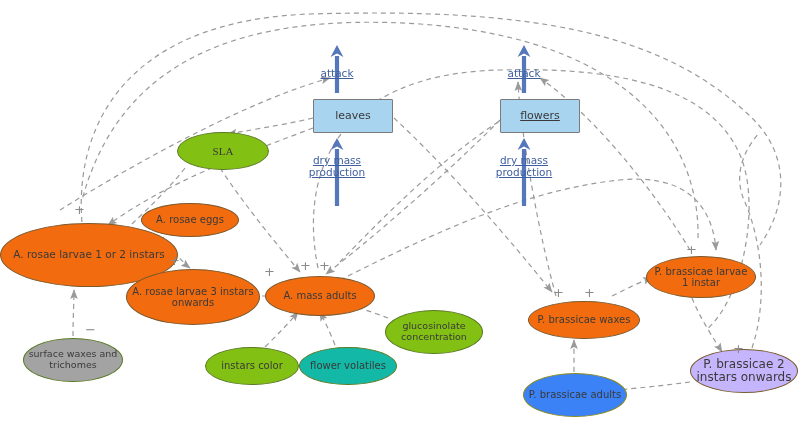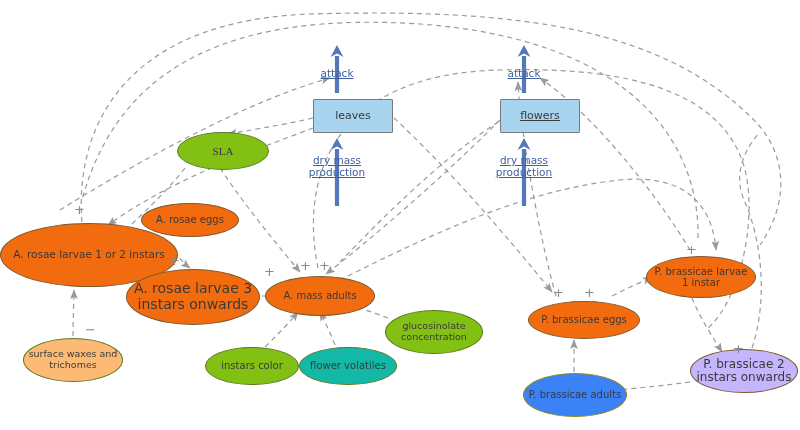--- a/index.html
+++ b/index.html
@@ -92,40 +92,40 @@
       </div>
       <div class="node ellipse" style="left: 177px; top: 132px; width: 92px; height: 38px; background: rgb(130, 192, 20); border: 1.3px solid rgb(90, 122, 35); color: rgb(58, 58, 58); font-size: 11px; font-family: Liberation Serif, serif;">
         <span class="nlabel">SLA</span>
       </div>
       <div class="node ellipse" style="left: 141px; top: 203px; width: 98px; height: 34px; background: rgb(242, 107, 15); border: 1.3px solid rgb(122, 90, 46); color: rgb(58, 58, 58); font-size: 10px;">
         <span class="nlabel">A. rosae eggs</span>
       </div>
       <div class="node ellipse" style="left: 0; top: 223px; width: 178px; height: 64px; background: rgb(242, 107, 15); border: 1.3px solid rgb(122, 90, 46); color: rgb(58, 58, 58); font-size: 10.5px;">
         <span class="nlabel">A. rosae larvae 1 or 2 instars</span>
       </div>
-      <div class="node ellipse" style="left: 126px; top: 269px; width: 134px; height: 56px; background: rgb(242, 107, 15); border: 1.3px solid rgb(122, 90, 46); color: rgb(58, 58, 58); font-size: 14px;">
+      <div class="node ellipse" style="left: 126px; top: 269px; width: 134px; height: 56px; background: rgb(242, 107, 15); border: 1.3px solid rgb(122, 90, 46); color: rgb(58, 58, 58); font-size: 10px;">
         <span class="nlabel">A. rosae larvae 3 instars onwards</span>
       </div>
       <div class="node ellipse" style="left: 265px; top: 276px; width: 110px; height: 40px; background: rgb(242, 107, 15); border: 1.3px solid rgb(122, 90, 46); color: rgb(58, 58, 58); font-size: 10px;">
         <span class="nlabel">A. mass adults</span>
       </div>
       <div class="node ellipse" style="left: 385px; top: 310px; width: 98px; height: 44px; background: rgb(130, 192, 20); border: 1.3px solid rgb(90, 122, 35); color: rgb(58, 58, 58); font-size: 9.5px;">
         <span class="nlabel">glucosinolate concentration</span>
       </div>
-      <div class="node ellipse" style="left: 23px; top: 338px; width: 100px; height: 44px; background: #fdba74; border: 1.3px solid rgb(90, 122, 35); color: rgb(58, 58, 58); font-size: 9.5px;">
+      <div class="node ellipse" style="left: 23px; top: 338px; width: 100px; height: 44px; background: #a3a3a3; border: 1.3px solid rgb(90, 122, 35); color: rgb(58, 58, 58); font-size: 9.5px;">
         <span class="nlabel">surface waxes and trichomes</span>
       </div>
       <div class="node ellipse" style="left: 205px; top: 347px; width: 94px; height: 38px; background: rgb(130, 192, 20); border: 1.3px solid rgb(90, 122, 35); color: rgb(58, 58, 58); font-size: 10px;">
         <span class="nlabel">instars color</span>
       </div>
       <div class="node ellipse" style="left: 299px; top: 347px; width: 98px; height: 38px; background: #14b8a6; border: 1.3px solid rgb(90, 122, 35); color: rgb(58, 58, 58); font-size: 10px;">
         <span class="nlabel">flower volatiles</span>
       </div>
       <div class="node ellipse" style="left: 528px; top: 301px; width: 112px; height: 38px; background: rgb(242, 107, 15); border: 1.3px solid rgb(122, 90, 46); color: rgb(58, 58, 58); font-size: 10px;">
-        <span class="nlabel">P. brassicae eggs</span>
+        <span class="nlabel">P. brassicae waxes</span>
       </div>
       <div class="node ellipse" style="left: 646px; top: 256px; width: 110px; height: 42px; background: rgb(242, 107, 15); border: 1.3px solid rgb(122, 90, 46); color: rgb(58, 58, 58); font-size: 10px;">
         <span class="nlabel">P. brassicae larvae 1 instar</span>
       </div>
       <div class="node ellipse" style="left: 690px; top: 349px; width: 108px; height: 44px; background: #c4b5fd; border: 1.3px solid rgb(122, 90, 46); color: rgb(58, 58, 58); font-size: 12px;">
         <span class="nlabel">P. brassicae 2 instars onwards</span>
       </div>
       <div class="node ellipse" style="left: 523px; top: 373px; width: 104px; height: 44px; background: #3b82f6; border: 1.3px solid rgb(138, 138, 30); color: rgb(58, 58, 58); font-size: 10px;">
         <span class="nlabel">P. brassicae adults</span>
       </div>

